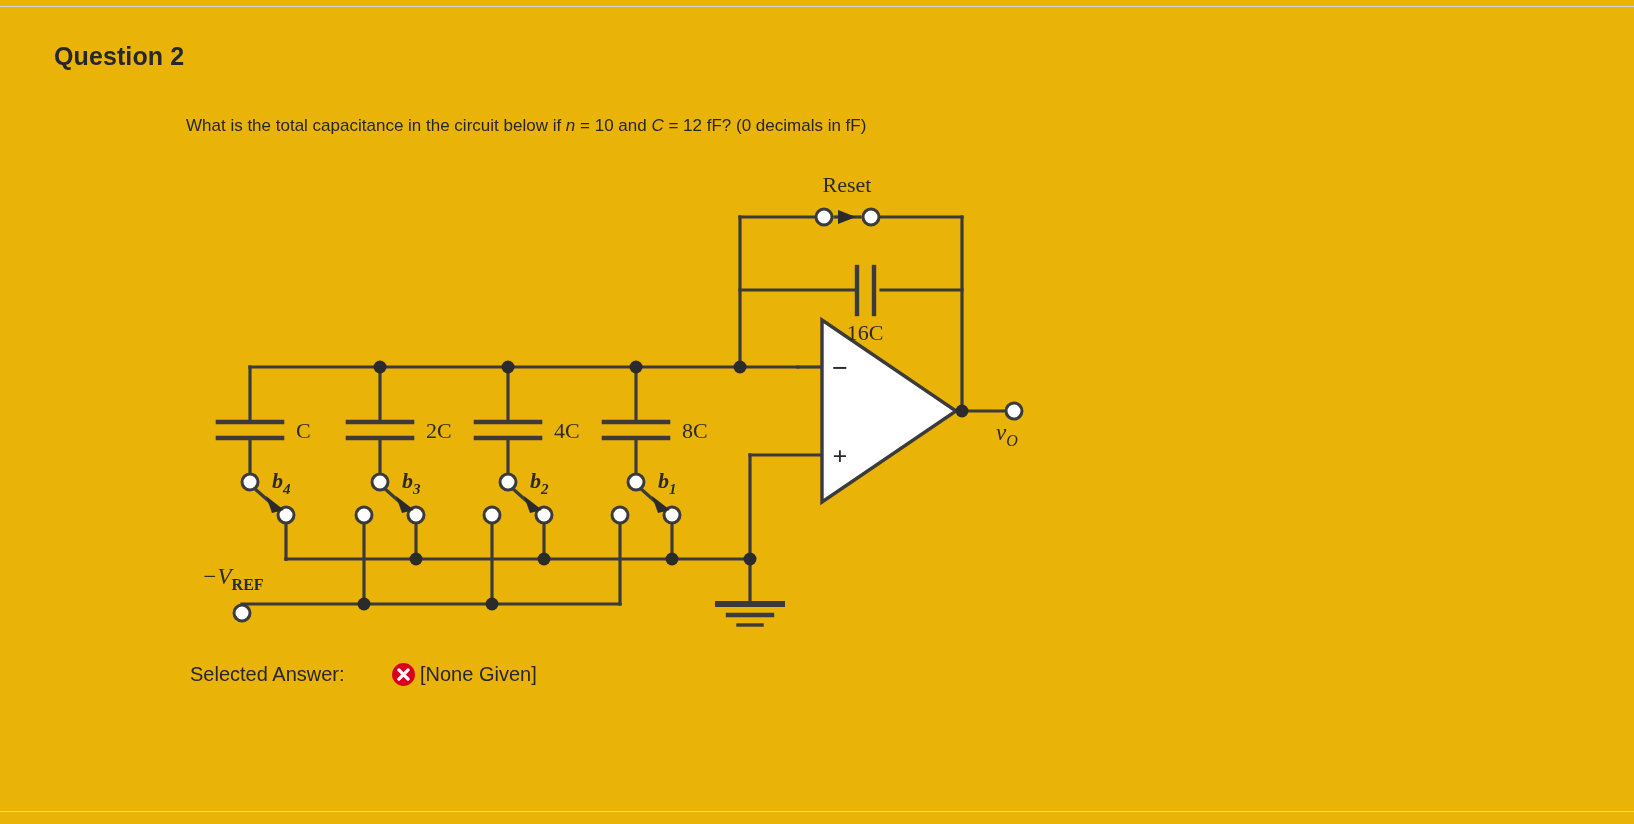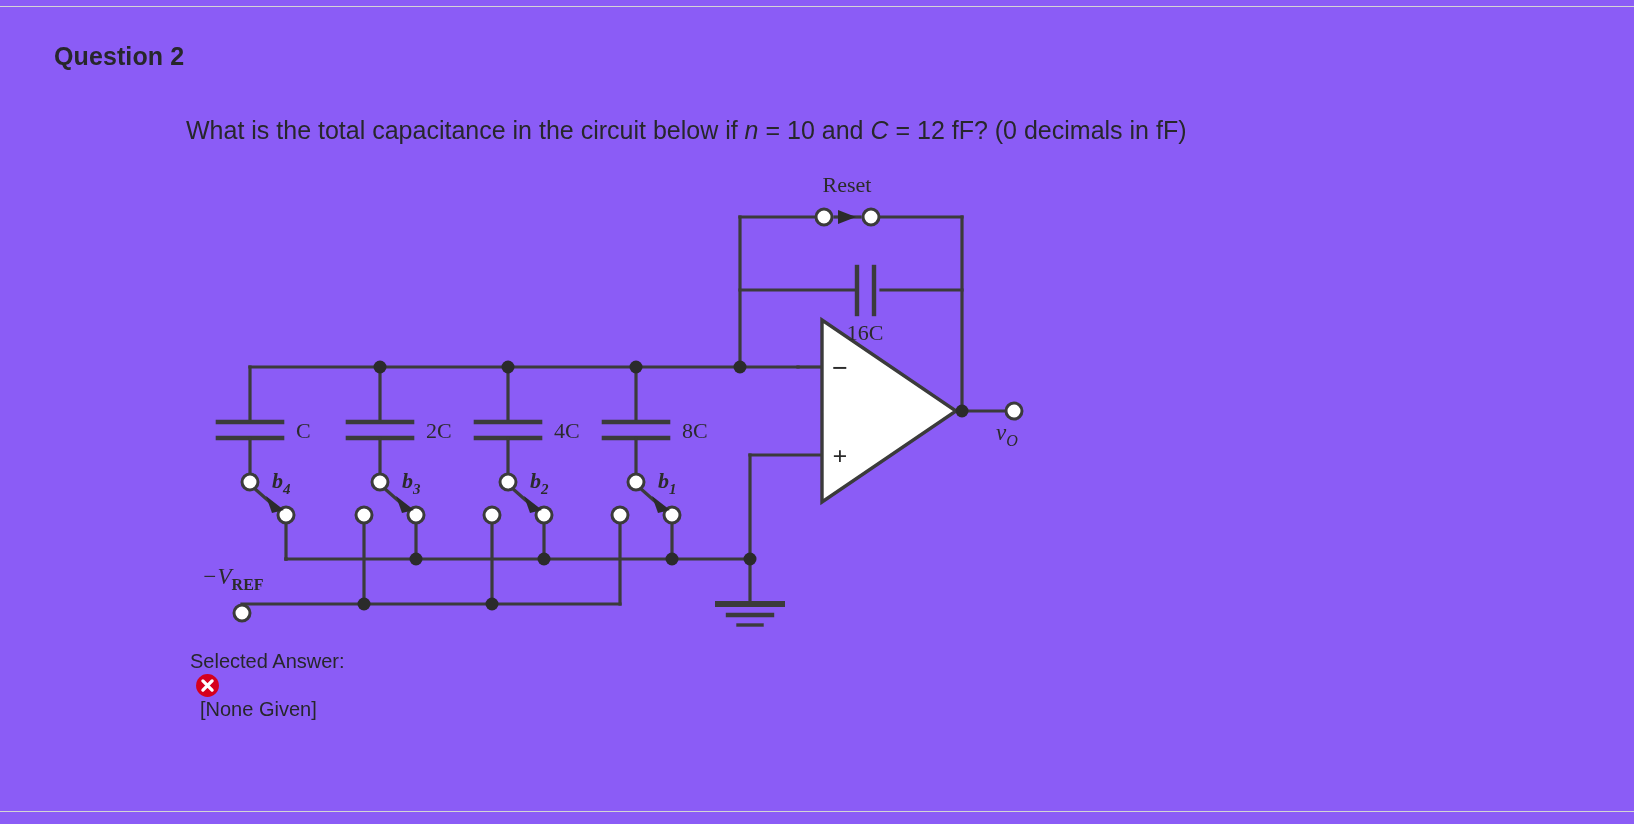--- a/index.html
+++ b/index.html
@@ -11,21 +11,21 @@
     width: 1634px;
     height: 824px;
     font-family: "Liberation Sans", sans-serif;
     color: #1f1f23;
     position: relative;
     overflow: hidden;
   }
   .page {
     position: absolute;
     inset: 0;
-    background: #8b5cf6;
+    background: #eab308;
   }
   .rule-top {
     position: absolute;
     left: 0; right: 0; top: 6px;
     height: 1px;
     background: #d5d5d5;
   }
   .rule-bottom {
     position: absolute;
     left: 0; right: 0; bottom: 12px;
@@ -38,21 +38,21 @@
     top: 42px;
     font-size: 25px;
     font-weight: bold;
     letter-spacing: 0.1px;
     color: #27272b;
   }
   .q-text {
     position: absolute;
     left: 186px;
     top: 116px;
-    font-size: 25px;
+    font-size: 17px;
     color: #27272b;
     white-space: nowrap;
   }
   .q-text i {
     font-style: italic;
   }
 
   
   .circuit {
     position: absolute;
@@ -67,35 +67,34 @@
   
   .answers {
     position: absolute;
     left: 190px;
     top: 650px;
     font-size: 20px;
     color: #27272b;
   }
   .ans-row {
     display: flex;
+    align-items: center;
     height: 48px;
-    flex-direction: column;
   }
   .ans-label {
     width: 196px;
     white-space: nowrap;
   }
   .ans-icon {
     width: 34px;
     display: flex;
     align-items: center;
     justify-content: center;
   }
   .ans-value {
-    margin-left: 10px;
     white-space: nowrap;
   }
 </style>
 </head>
 <body>
 
 <div class="page">
 
   <div class="rule-top"></div>
 

